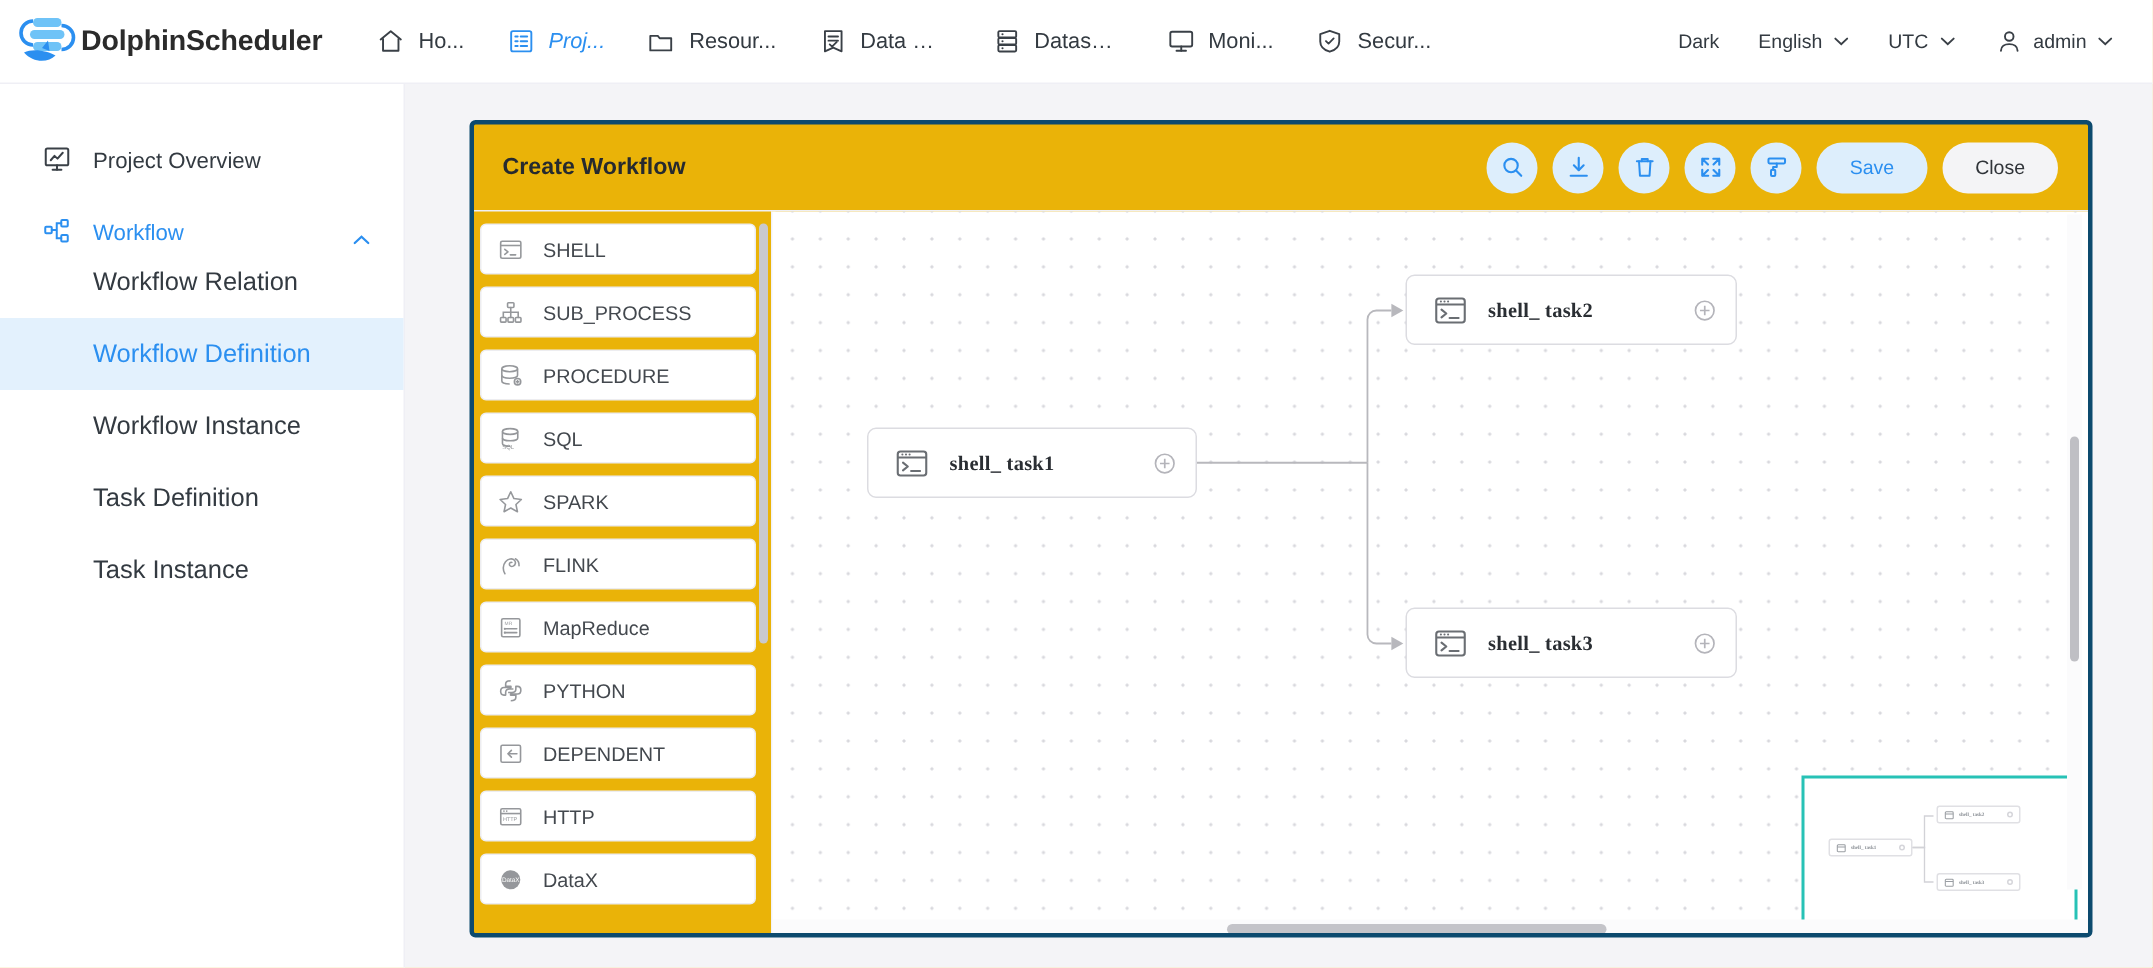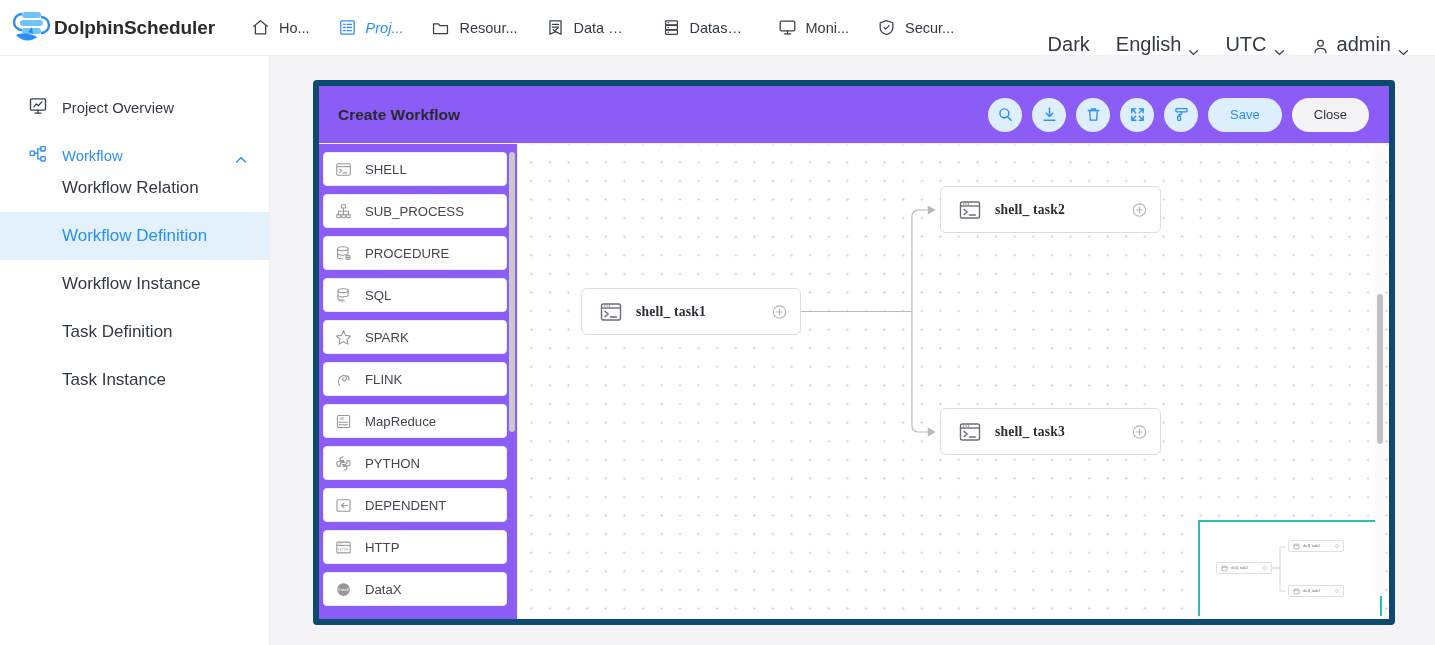--- a/index.html
+++ b/index.html
@@ -31,22 +31,22 @@
     font-size: 14.5px; color: #333a41; cursor: pointer;
   }
   .nav-item .lbl { max-width: 60px; overflow: hidden; text-overflow: ellipsis; white-space: nowrap; display:inline-block; }
   .nav-item.active { color: #2b8ff0; font-style: italic; }
   .nav-item.active svg { stroke: #2b8ff0; }
   .nav-ico { width: 19px; height: 19px; display: inline-block; flex: 0 0 auto; }
   .nav-ico svg { width: 19px; height: 19px; display: block; }
 
   .nav-right { display: flex; align-items: center; margin-left: auto; padding-right: 14px; gap: 2px; }
   .nav-right .chunk {
-    display: flex; align-items: flex-end; gap: 7px;
-    padding: 0 12px; height: 56px; font-size: 20px; color: #333a41; cursor: pointer;
+    display: flex; align-items: center; gap: 7px;
+    padding: 0 12px; height: 56px; font-size: 13px; color: #333a41; cursor: pointer;
   }
   .caret { width: 11px; height: 7px; flex: 0 0 auto; }
 
   
   .sidebar {
     position: absolute; left: 0; top: 56px;
     width: 270px; height: 589px;
     background: #ffffff;
     border-right: 1px solid #efeff5;
     padding-top: 12px;
@@ -77,22 +77,22 @@
   
   .main {
     position: absolute; left: 270px; top: 56px;
     width: 1165px; height: 589px;
     background: #f4f4f7;
     padding: 24px 22px 0 43px;
   }
   .card {
     position: relative;
     width: 1082px; height: 545px;
-    background: #8b5cf6;
-    border: 6px solid #0c4a6e;
+    background: #eab308;
+    border: 3px solid #0c4a6e;
     border-radius: 4px;
     overflow: hidden;
   }
 
   
   .card-head {
     position: relative;
     height: 58px;
     border-bottom: 1px solid #f0f0f3;
     display: flex; align-items: center;

